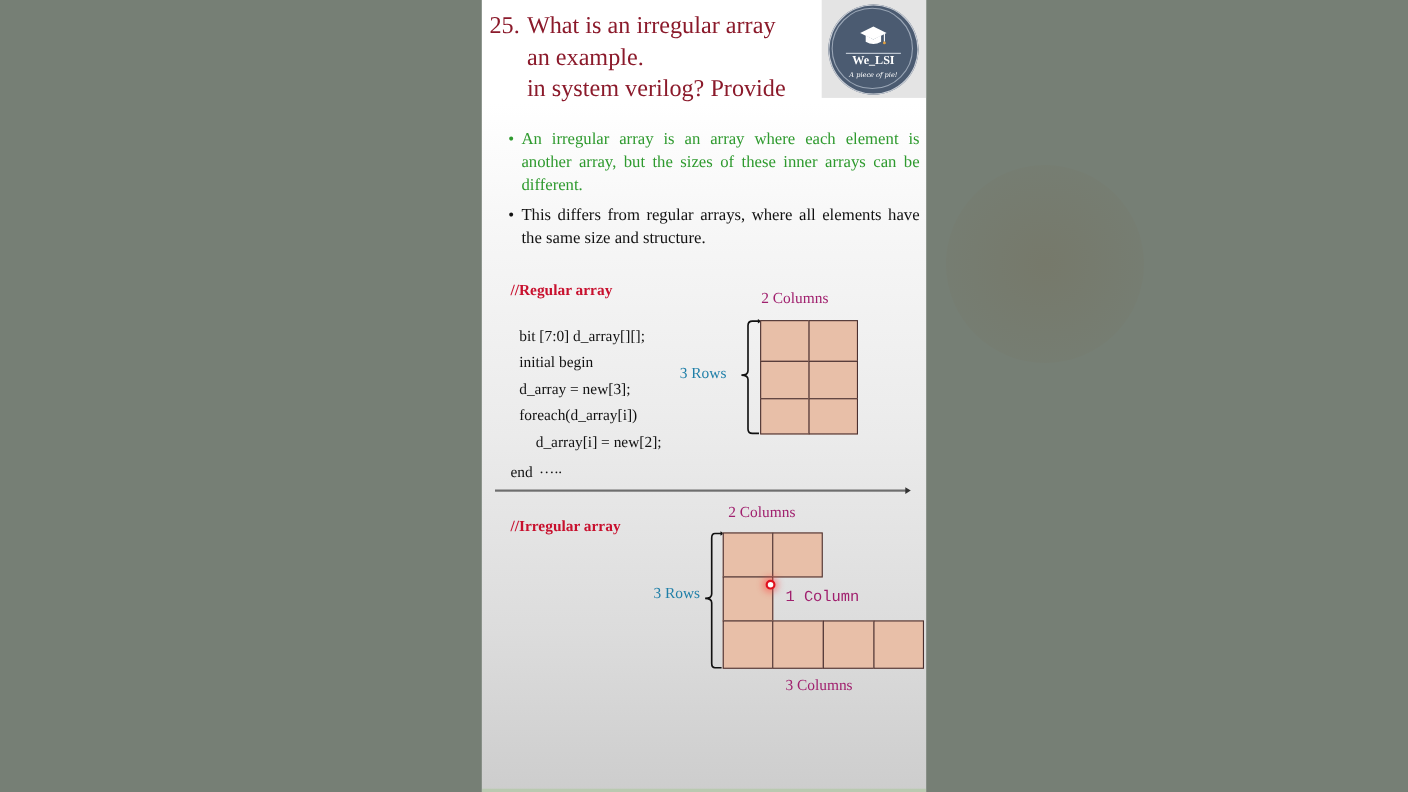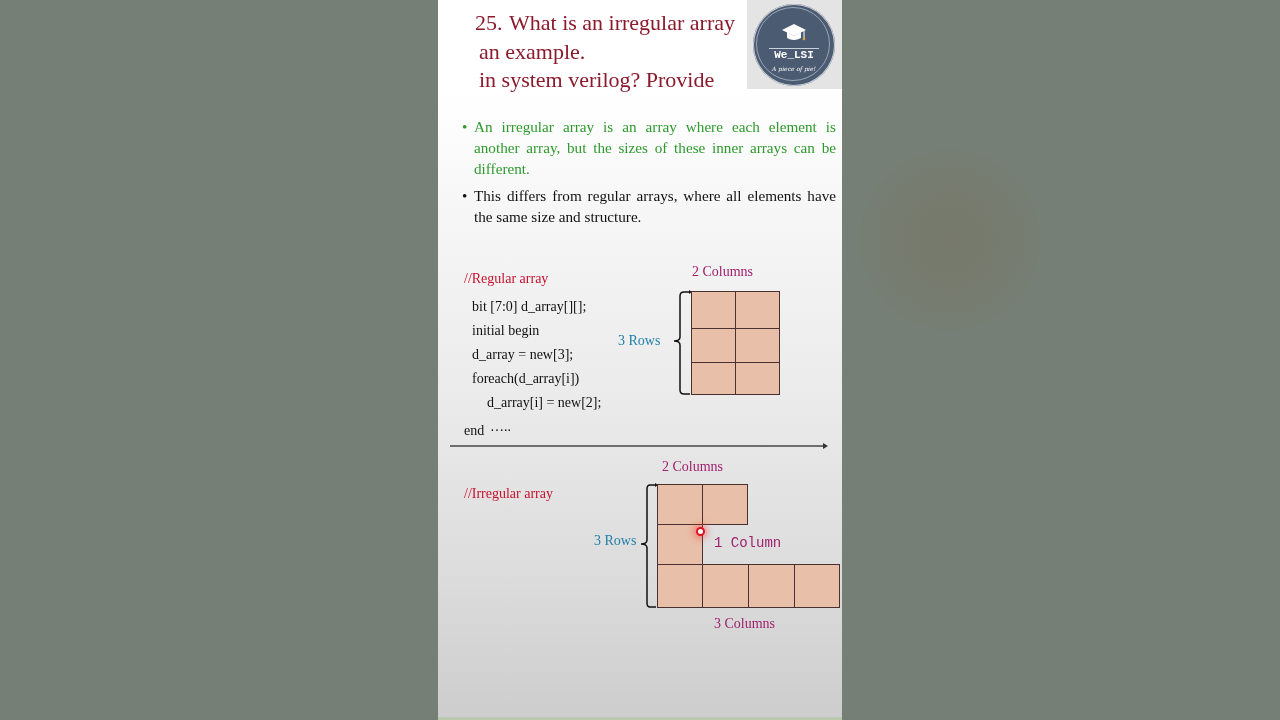--- a/index.html
+++ b/index.html
@@ -17,51 +17,51 @@
     background:linear-gradient(180deg, #ffffff 0%, #ffffff 13%, #f6f6f6 30%, #ebebeb 55%, #dcdcdc 80%, #cdcdcd 100%);
     overflow:hidden;
   }
   .slide-bottom-edge {
     position:absolute; left:0; bottom:0; width:404px; height:3px; background:#b9c9b0;
   }
   .title {
     position:absolute; left:7px; top:9px; width:300px;
     color:#8b1a2b; font-size:22px; line-height:28.5px;
   }
-  .title .num { display:inline-block; width:34px;margin-left:30px; }
+  .title .num { display:inline-block; width:34px; }
   .title .line { display:block; padding-left:34px; }
   .title .line.first { padding-left:0; }
   .logo-box {
     position:absolute; left:309px; top:0; width:95px; height:89px; background:#e4e4e4;
   }
   .logo-circle {
     position:absolute; left:6px; top:4px; width:82px; height:82px; border-radius:50%;
     background:#4b5b71; box-shadow:0 0 0 1px #c9ced6 inset;
   }
   .logo-ring {
     position:absolute; left:3px; top:3px; width:74px; height:74px; border-radius:50%;
     border:1px solid #9aa6b6; box-sizing:border-box;
   }
   .logo-cap { position:absolute; left:28px; top:18px; width:26px; height:22px; }
   .logo-rule { position:absolute; left:16px; top:44px; width:50px; height:1px; background:#c8d0da; }
   .logo-name {
     position:absolute; left:0; top:45px; width:82px; text-align:center;
-    color:#ffffff; font-family:Liberation Mono, monospace; font-size:11px; font-weight:bold;
+    color:#ffffff; font-family:Liberation Serif, serif; font-size:11px; font-weight:bold;
   }
   .logo-tag {
     position:absolute; left:0; top:61px; width:82px; text-align:center;
     color:#ffffff; font-family:"DejaVu Serif", serif; font-size:6px; font-style:italic;
   }
   .bullets { position:absolute; left:24px; top:116px; width:374px; font-size:15.2px; line-height:21px; }
   .bullet { position:relative; padding-left:12px; margin-bottom:6px; text-align:justify; }
   .bullet .dot { position:absolute; left:0; top:0; }
   .bullet.green { color:#2e9a2e; }
   .bullet.black { color:#111; }
   .code-head {
-    position:absolute; color:#c8102e; font-weight:normal; font-size:14px;margin-top:14px;
+    position:absolute; color:#c8102e; font-weight:bold; font-size:14px;
   }
   .code { position:absolute; left:34px; top:279px; font-size:14px; line-height:24px; color:#111;margin-top:16px; }
   .code .indent1 { padding-left:15px; }
   .code .indent2 { padding-left:18px; }
   .code-end { position:absolute; left:26px; top:423px; font-size:14px; color:#111; }
   .divider {
     position:absolute; left:12px; top:445px; width:374px; height:2px; background:#6e6e6e;
   }
   .divider-arrow {
     position:absolute; left:385px; top:443px; width:0; height:0;

